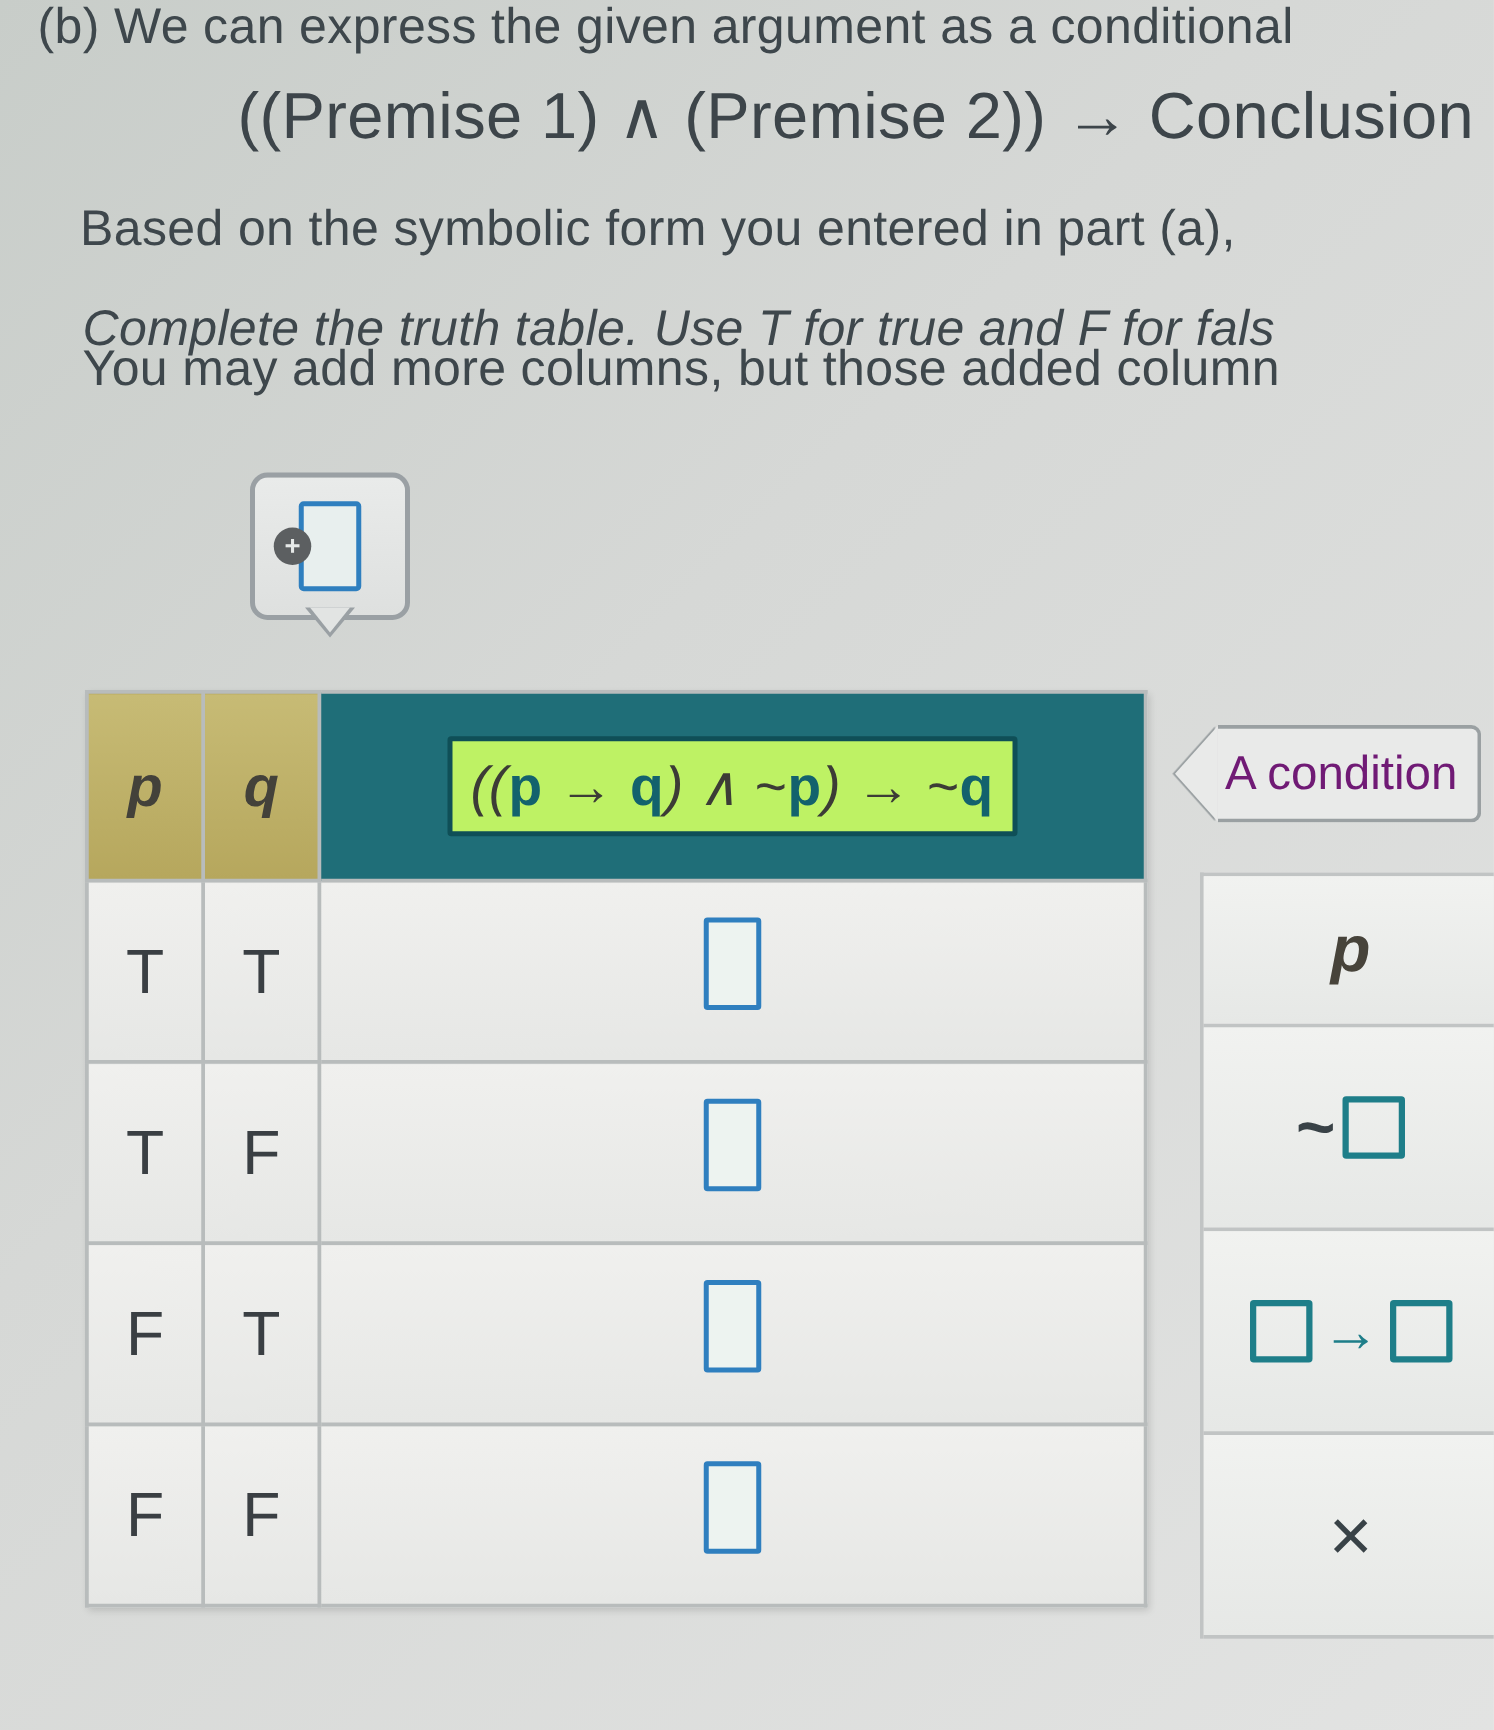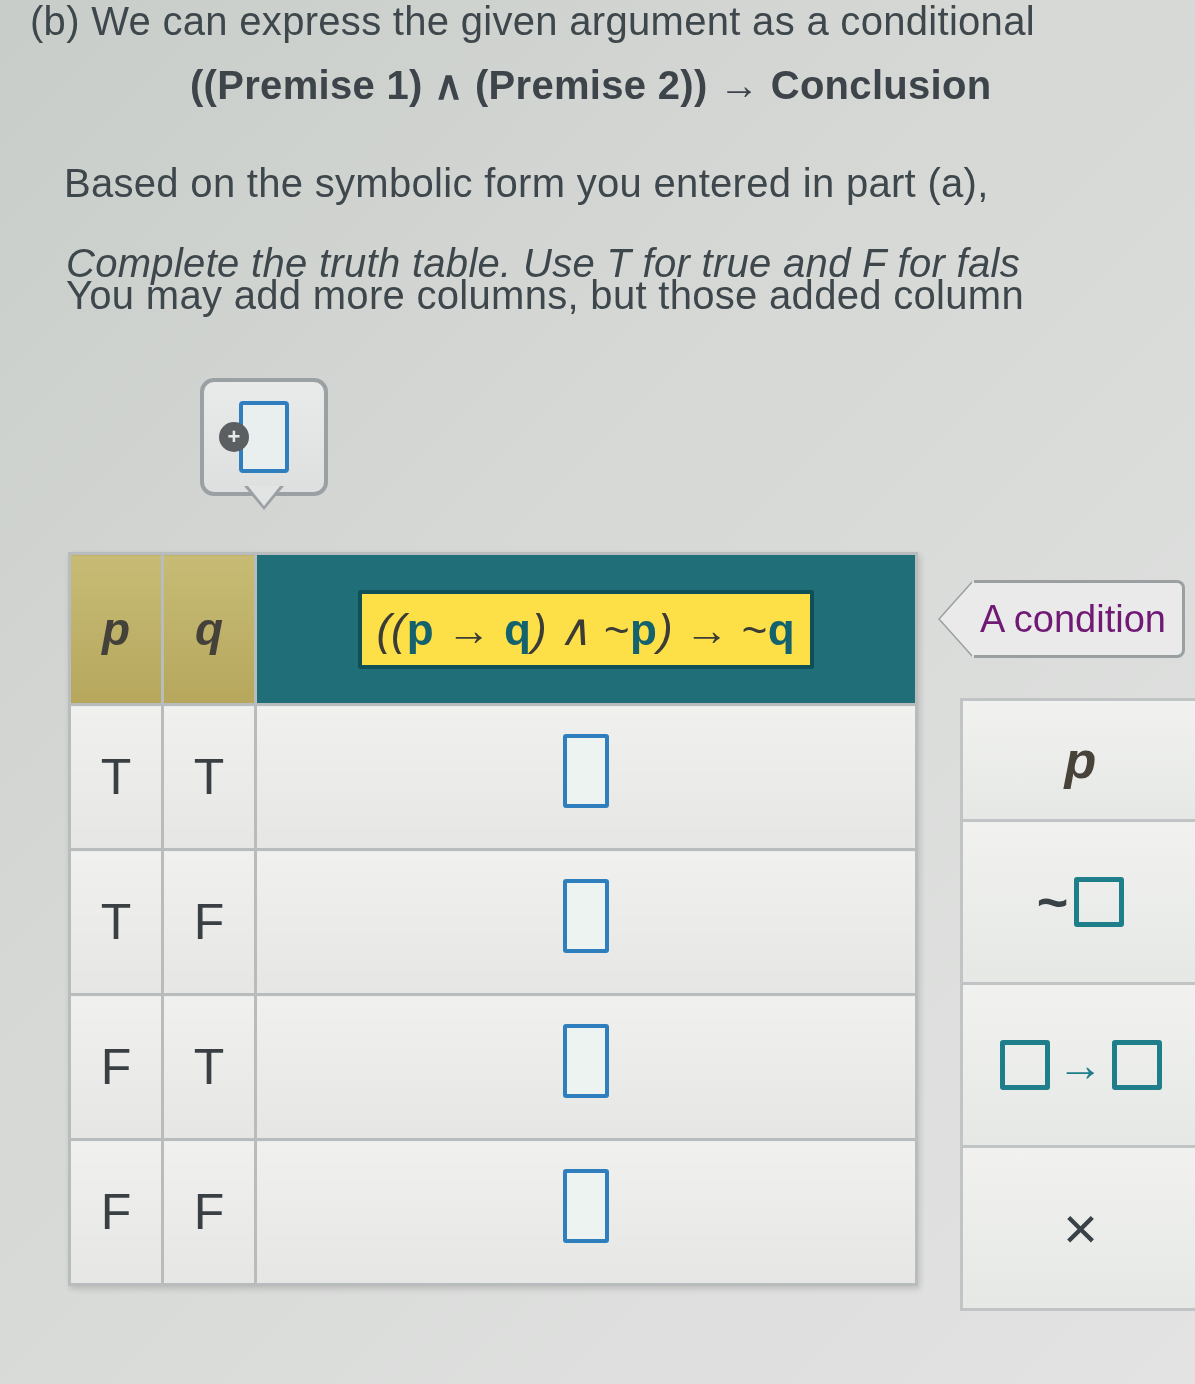--- a/index.html
+++ b/index.html
@@ -20,21 +20,21 @@
   
   .prob-text{
     position:absolute;
     font-size:40px;
     line-height:1.35;
     color:#3e474c;
     font-weight:500;
     letter-spacing:0.3px;
   }
   .line-b{ top:-6px; left:30px; width:1160px; }
-  .line-formula{ top:58px; left:190px; font-size:40px; color:#3d454a;font-weight:bold; }
+  .line-formula{ top:58px; left:190px; font-size:52px; color:#3d454a; }
   .line-based{ top:156px; left:64px; width:1130px; }
   .line-complete{ top:236px; left:66px; width:1130px;font-style:italic; }
   .line-youmay{ top:268px; left:66px; width:1130px; }
 
   
   .add-bubble{
     position:absolute;
     top:378px;
     left:200px;
     width:120px;
@@ -108,21 +108,21 @@
   }
   .ttable thead th.pq{
     width:88px;
     background:linear-gradient(#c7bb75,#b6a75d);
   }
   .ttable thead th.expr{
     background:#1f6e78;
     padding:8px;
   }
   .expr-box{
-    background:#fde047;
+    background:#bef264;
     border:4px solid #0f4f57;
     border-radius:3px;
     padding:10px 14px;
     font-size:44px;
     font-style:italic;
     font-weight:500;
     color:#3c3c36;
     display:inline-block;
     white-space:nowrap;
   }

